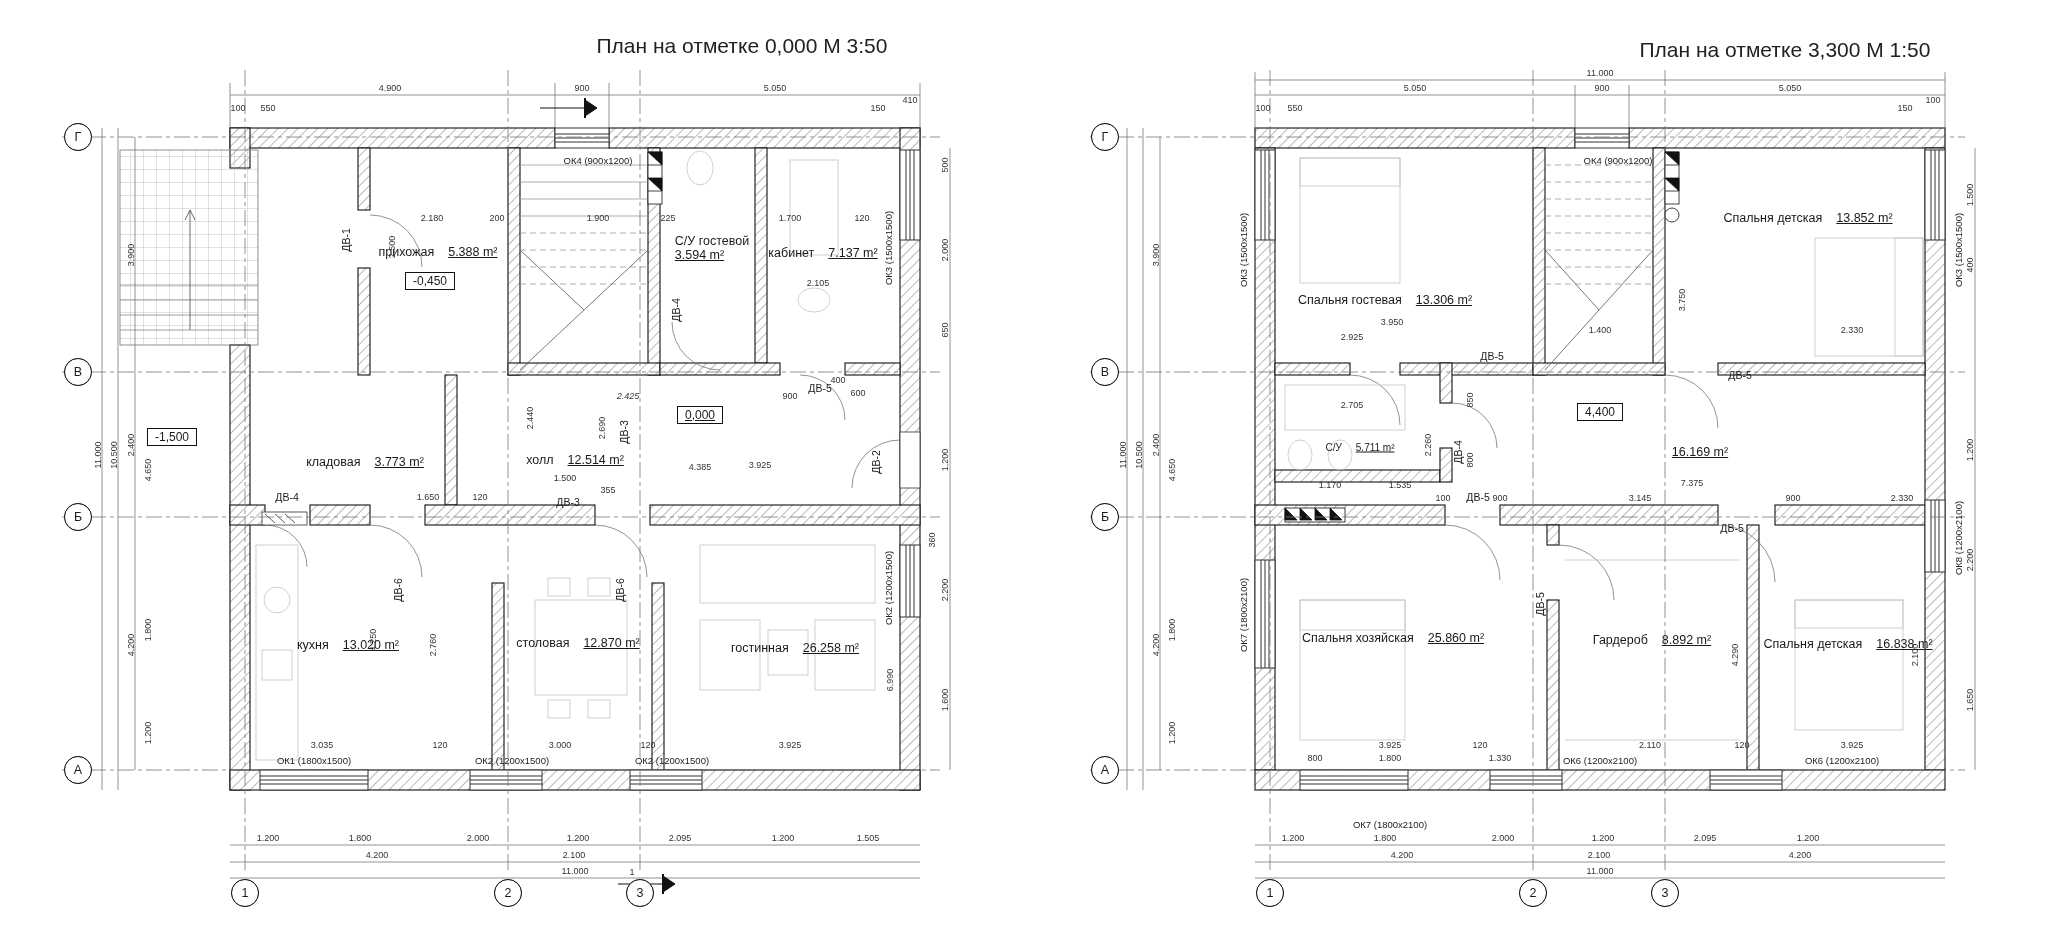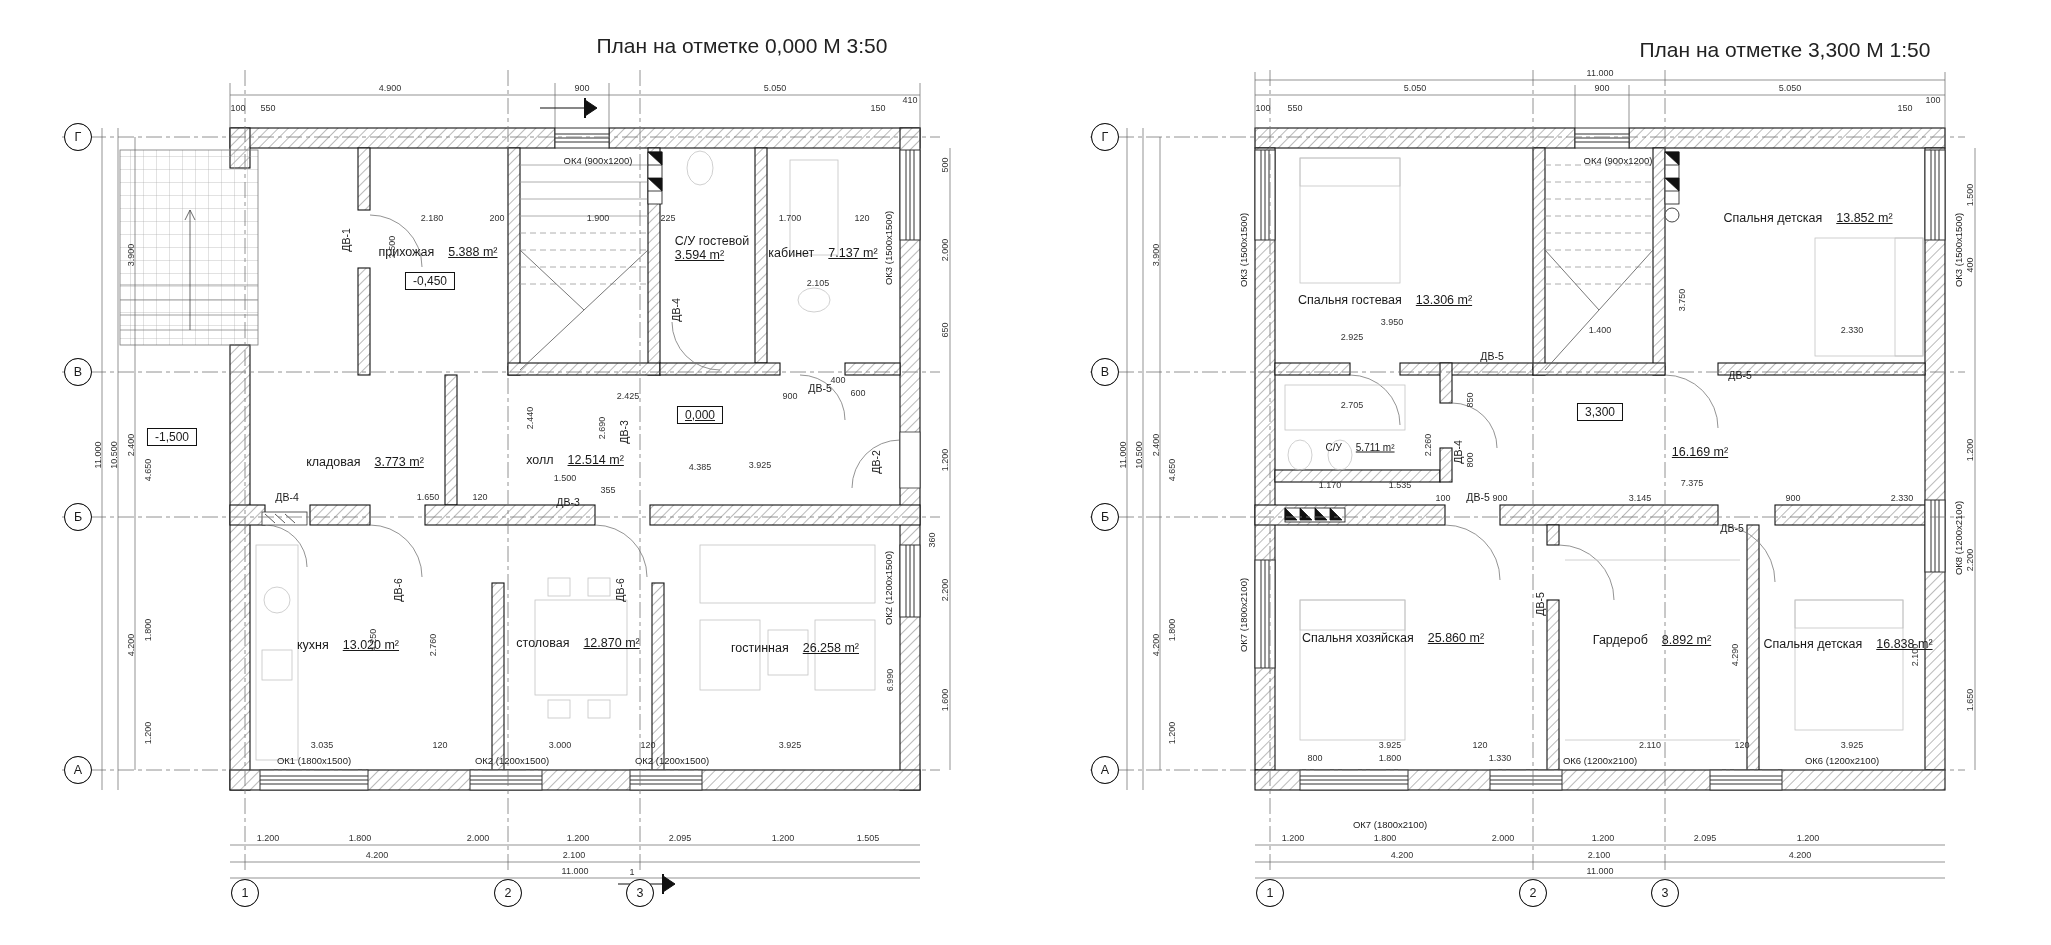--- a/index.html
+++ b/index.html
@@ -479,21 +479,21 @@
   <div class="lbl dim" style="left:668px;top:218px;">225</div>
   <div class="lbl dim" style="left:790px;top:218px;">1.700</div>
   <div class="lbl dim" style="left:862px;top:218px;">120</div>
   <div class="lbl dim" style="left:818px;top:283px;">2.105</div>
   <div class="lbl dimv" style="left:392px;top:247px;">2.500</div>
   <div class="lbl dim" style="left:428px;top:497px;">1.650</div>
   <div class="lbl dim" style="left:480px;top:497px;">120</div>
   <div class="lbl dim" style="left:700px;top:467px;">4.385</div>
   <div class="lbl dimv" style="left:530px;top:418px;">2.440</div>
   <div class="lbl dimv" style="left:602px;top:428px;">2.690</div>
-  <div class="lbl dim" style="left:628px;top:396px;">2.425</div>
+  <div class="lbl dim" style="left:628px;top:396px;font-style:italic;">2.425</div>
   <div class="lbl dim" style="left:790px;top:396px;">900</div>
   <div class="lbl dim" style="left:858px;top:393px;">600</div>
   <div class="lbl dim" style="left:760px;top:465px;">3.925</div>
   <div class="lbl dim" style="left:322px;top:745px;">3.035</div>
   <div class="lbl dim" style="left:440px;top:745px;">120</div>
   <div class="lbl dim" style="left:560px;top:745px;">3.000</div>
   <div class="lbl dim" style="left:648px;top:745px;">120</div>
   <div class="lbl dim" style="left:790px;top:745px;">3.925</div>
   <div class="lbl dimv" style="left:373px;top:640px;">4.250</div>
   <div class="lbl dimv" style="left:433px;top:645px;">2.760</div>
@@ -531,21 +531,21 @@
   </div>
   <div class="lbl roomlbl" style="left:1652px;top:640px;">
     <span class="rname">Гардероб</span>
     <span class="rarea">8.892 m²</span>
   </div>
   <div class="lbl roomlbl" style="left:1848px;top:644px;">
     <span class="rname">Спальня детская</span>
     <span class="rarea">16.838 m²</span>
   </div>
 
-  <div class="lbl lvl" style="left:1600px;top:412px;">3,300</div>
+  <div class="lbl lvl" style="left:1600px;top:412px;">4,400</div>
 
   <div class="lbl dlabel" style="left:1492px;top:356px;">ДВ-5</div>
   <div class="lbl dlabel" style="left:1740px;top:375px;">ДВ-5</div>
   <div class="lbl dlabelv" style="left:1458px;top:452px;">ДВ-4</div>
   <div class="lbl dlabel" style="left:1478px;top:497px;">ДВ-5</div>
   <div class="lbl dlabelv" style="left:1540px;top:604px;">ДВ-5</div>
   <div class="lbl dlabel" style="left:1732px;top:528px;">ДВ-5</div>
 
   <div class="lbl wlabel" style="left:1618px;top:160px;">ОК4 (900х1200)</div>
   <div class="lbl wlabelv" style="left:1243px;top:250px;">ОК3 (1500х1500)</div>

